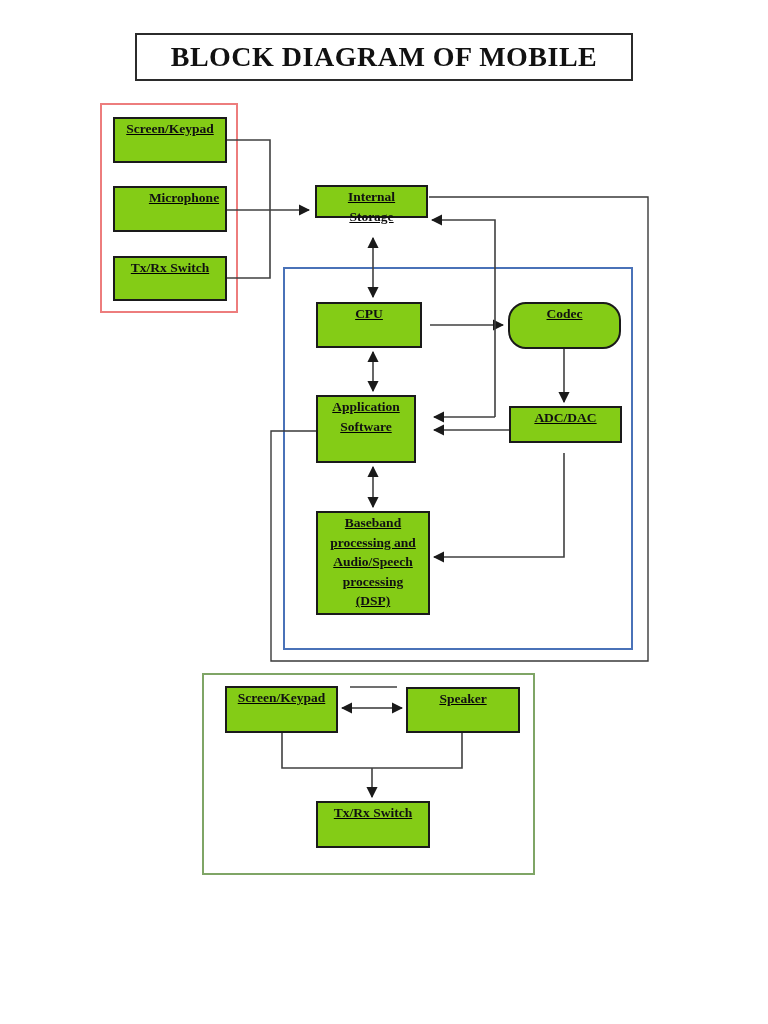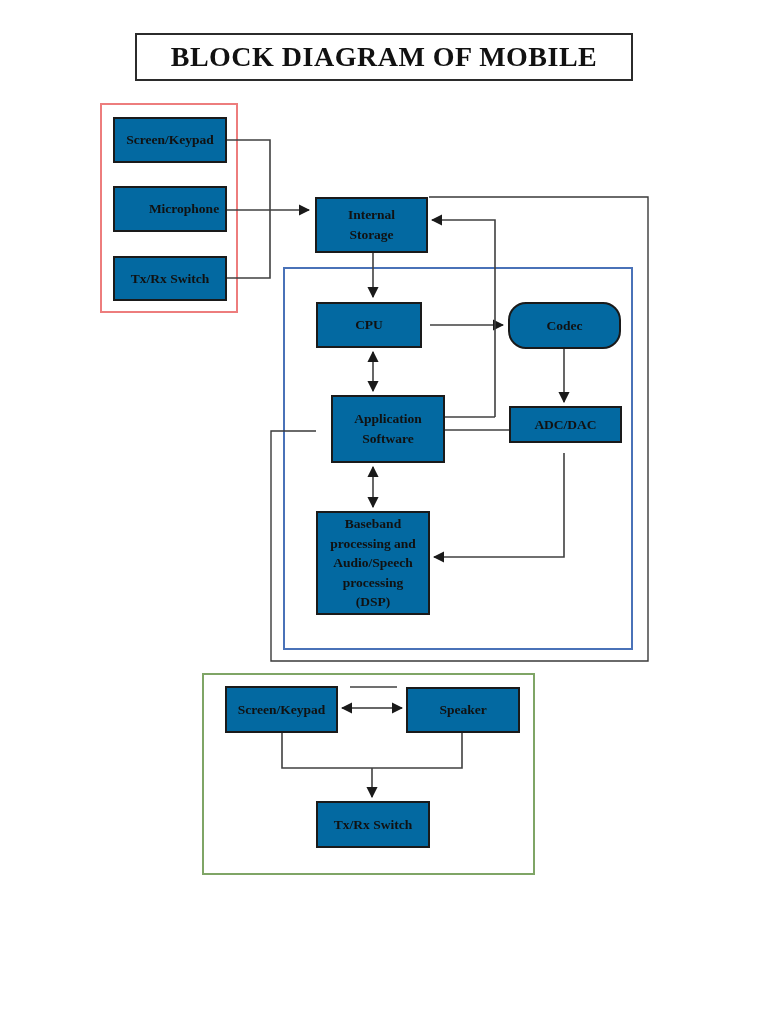--- a/index.html
+++ b/index.html
@@ -24,23 +24,23 @@
   .group.red{left:100px;top:103px;width:138px;height:210px;border:2px solid var(--red);}
   .group.blue{left:283px;top:267px;width:350px;height:383px;border:2px solid var(--blue);}
   .group.green{left:202px;top:673px;width:333px;height:202px;border:2px solid var(--green);}
 
   svg.connectors{position:absolute;left:0;top:0;width:768px;height:1024px;pointer-events:none;}
   svg.connectors path.line{stroke:var(--line);stroke-width:1.6;fill:none;}
   svg.connectors path.thin{stroke:#3a3a3a;stroke-width:1.4;fill:none;}
   #arrowhead path{fill:#1a1a1a;}
 
   .node{
-    position:absolute;box-sizing:border-box;background:#0369a1;
+    position:absolute;box-sizing:border-box;background:#84cc16;
     border:2px solid var(--node-border);
-    display:flex;align-items:center;justify-content:center;text-align:center;
+    display:flex;justify-content:center;text-align:center;text-decoration:underline;
   }
   .node span{
     font-size:13.5px;font-weight:bold;color:#111;line-height:1.45;
     white-space:pre-line;
   }
 </style>
 </head>
 <body>
 
 <div class="page">
@@ -86,32 +86,32 @@
   <div class="node" style="left:113px;top:117px;width:114px;height:46px;">
     <span>Screen/Keypad</span>
   </div>
   <div class="node" style="left:113px;top:186px;width:114px;height:46px;padding-left:28px;">
     <span>Microphone</span>
   </div>
   <div class="node" style="left:113px;top:256px;width:114px;height:45px;">
     <span>Tx/Rx Switch</span>
   </div>
 
-  <div class="node" style="left:315px;top:197px;width:113px;height:56px;">
+  <div class="node" style="left:315px;top:185px;width:113px;height:33px;">
     <span>Internal
 Storage</span>
   </div>
 
   <div class="node" style="left:316px;top:302px;width:106px;height:46px;">
     <span>CPU</span>
   </div>
   <div class="node" style="left:508px;top:302px;width:113px;height:47px;border-radius:18px;">
     <span>Codec</span>
   </div>
-  <div class="node" style="left:316px;top:395px;width:114px;height:68px;margin-left:15px;">
+  <div class="node" style="left:316px;top:395px;width:100px;height:68px;">
     <span>Application
 Software</span>
   </div>
   <div class="node" style="left:509px;top:406px;width:113px;height:37px;">
     <span>ADC/DAC</span>
   </div>
   <div class="node" style="left:316px;top:511px;width:114px;height:104px;">
     <span>Baseband
 processing and
 Audio/Speech

